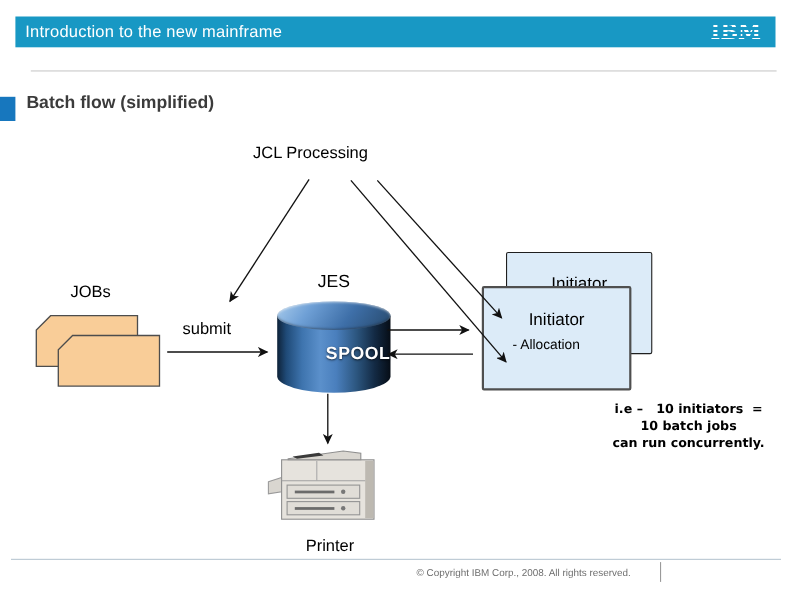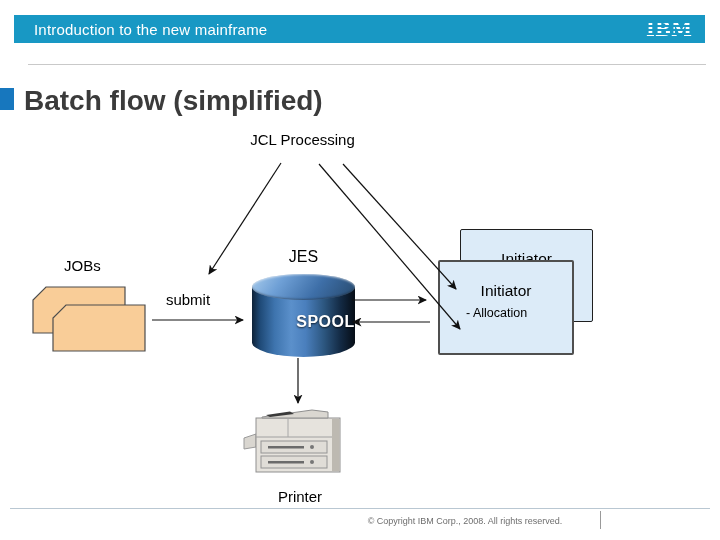--- a/index.html
+++ b/index.html
@@ -2,35 +2,35 @@
 <html><head>
 <meta charset="utf-8">
 <style>
   html,body{margin:0;padding:0;background:#fff;}
   .stage{position:relative;width:720px;height:540px;background:#ffffff;overflow:hidden;
          font-family:"Liberation Sans",sans-serif;color:#000;}
 
   
   .header-bar{position:absolute;left:14px;top:15px;width:691px;height:28px;
               background:var(--header-bg,#1898C4);display:flex;align-items:center;}
-  .header-title{color:#fff;font-size:15px;padding-left:20px;letter-spacing:.2px;}
+  .header-title{color:#fff;font-size:15px;padding-left:9px;letter-spacing:.2px;}
   .ibm-logo{position:absolute;right:12px;top:4px;height:20px;width:48px;}
   .ibm-text{font-family:"DejaVu Serif","Liberation Serif",serif;font-weight:bold;
             font-size:19px;color:#fff;line-height:20px;text-align:center;display:block;}
   .ibm-stripes{position:absolute;inset:0;
      background:repeating-linear-gradient(to bottom,transparent 0 2px,var(--header-bg,#1898C4) 2px 4px);}
   .top-hairline{position:absolute;left:28px;top:64px;width:678px;height:1px;background:#c9c9c9;}
 
   
   .title-square{position:absolute;left:0;top:88px;width:14px;height:22px;background:var(--accent,#1777BE);}
-  .slide-title{position:absolute;left:24px;top:85px;font-size:28px;font-weight:bold;color:#3b3b3b;}
+  .slide-title{position:absolute;left:24px;top:85px;font-size:16px;font-weight:bold;color:#3b3b3b;}
 
   
   .lbl{position:absolute;font-size:15px;color:#000;}
-  .lbl-jcl{left:230px;top:131px;width:145px;text-align:center;}
+  .lbl-jcl{left:230px;top:131px;width:145px;text-align:left;}
   .lbl-jobs{left:64px;top:257px;}
   .lbl-submit{left:150px;top:291px;width:76px;text-align:center;}
   .lbl-jes{left:252px;top:248px;width:103px;text-align:center;font-size:16px;}
   .lbl-printer{left:250px;top:488px;width:100px;text-align:center;}
 
   
   .init-box{position:absolute;background:var(--init-fill,#DCEBF8);border-radius:2px;box-sizing:border-box;}
   .init-back{left:460px;top:229px;width:133px;height:93px;border:1.5px solid #1f1f1f;}
   .init-front{left:438px;top:260px;width:136px;height:95px;border:2px solid #4f4f4f;}
   .init-title{text-align:center;font-size:15.5px;margin-top:20px;}
@@ -48,21 +48,21 @@
     font-weight:bold;font-size:16px;letter-spacing:.5px;text-shadow:0 1px 2px rgba(0,0,0,.7);padding-left:44px;}
 
   
   .note{position:absolute;left:536px;top:364px;width:180px;text-align:center;
         font-family:"DejaVu Sans",sans-serif;font-weight:bold;font-size:11.5px;line-height:15.5px;}
   .note div{white-space:pre;}
 
   
   .footer-line{position:absolute;left:10px;top:508px;width:700px;height:1px;background:#b9c7d2;}
   .footer-tick{position:absolute;left:600px;top:511px;width:1px;height:18px;background:#9a9a9a;}
-  .footer-text{position:absolute;left:350px;top:516px;width:230px;text-align:center;
+  .footer-text{position:absolute;left:361px;top:516px;width:230px;text-align:center;
                font-size:9px;color:#6e6e6e;}
 
   
   .overlay{position:absolute;left:0;top:0;width:720px;height:540px;pointer-events:none;z-index:5;}
   .printer-svg{position:absolute;left:242px;top:404px;width:115px;height:80px;z-index:1;}
 </style>
 </head>
 <body>
 
 <div class="stage" style="--header-bg: #1898C4; --accent: #1777BE; --card-fill: #F9CD98; --init-fill: #DCEBF8;">
@@ -94,20 +94,25 @@
       <li>- Allocation</li>
     </ul>
   </div>
 
   <div class="cylinder">
     <div class="cyl-body"></div>
     <div class="cyl-top"></div>
     <div class="spool-label">SPOOL</div>
   </div>
 
+  <div class="note">
+    <div>i.e –   10 initiators  =</div>
+    <div>10 batch jobs</div>
+    <div>can run concurrently.</div>
+  </div>
 
   <svg class="printer-svg" viewBox="0 0 115 80">
     <polygon points="2,34 14,30 14,43 2,45" fill="#D9D6D0" stroke="#9a9a9a" stroke-width="1"></polygon>
     <rect x="14" y="14" width="84" height="54" fill="#E6E3DD" stroke="#8f8f8f" stroke-width="1"></rect>
     <rect x="90" y="15" width="7.5" height="52" fill="#BDB9B1"></rect>
     <polygon points="20,13 70,6 86,8 86,14 20,14" fill="#DAD7D1" stroke="#8f8f8f" stroke-width="1"></polygon>
     <polygon points="24,11 48,7.5 52,10 28,13" fill="#3a3a3a"></polygon>
     <line x1="14" y1="33" x2="90" y2="33" stroke="#a0a0a0" stroke-width="1"></line>
     <line x1="46" y1="15" x2="46" y2="33" stroke="#a8a8a8" stroke-width="1"></line>
     <rect x="19" y="37" width="66" height="12" fill="#E0DDD7" stroke="#949494" stroke-width="1"></rect>

